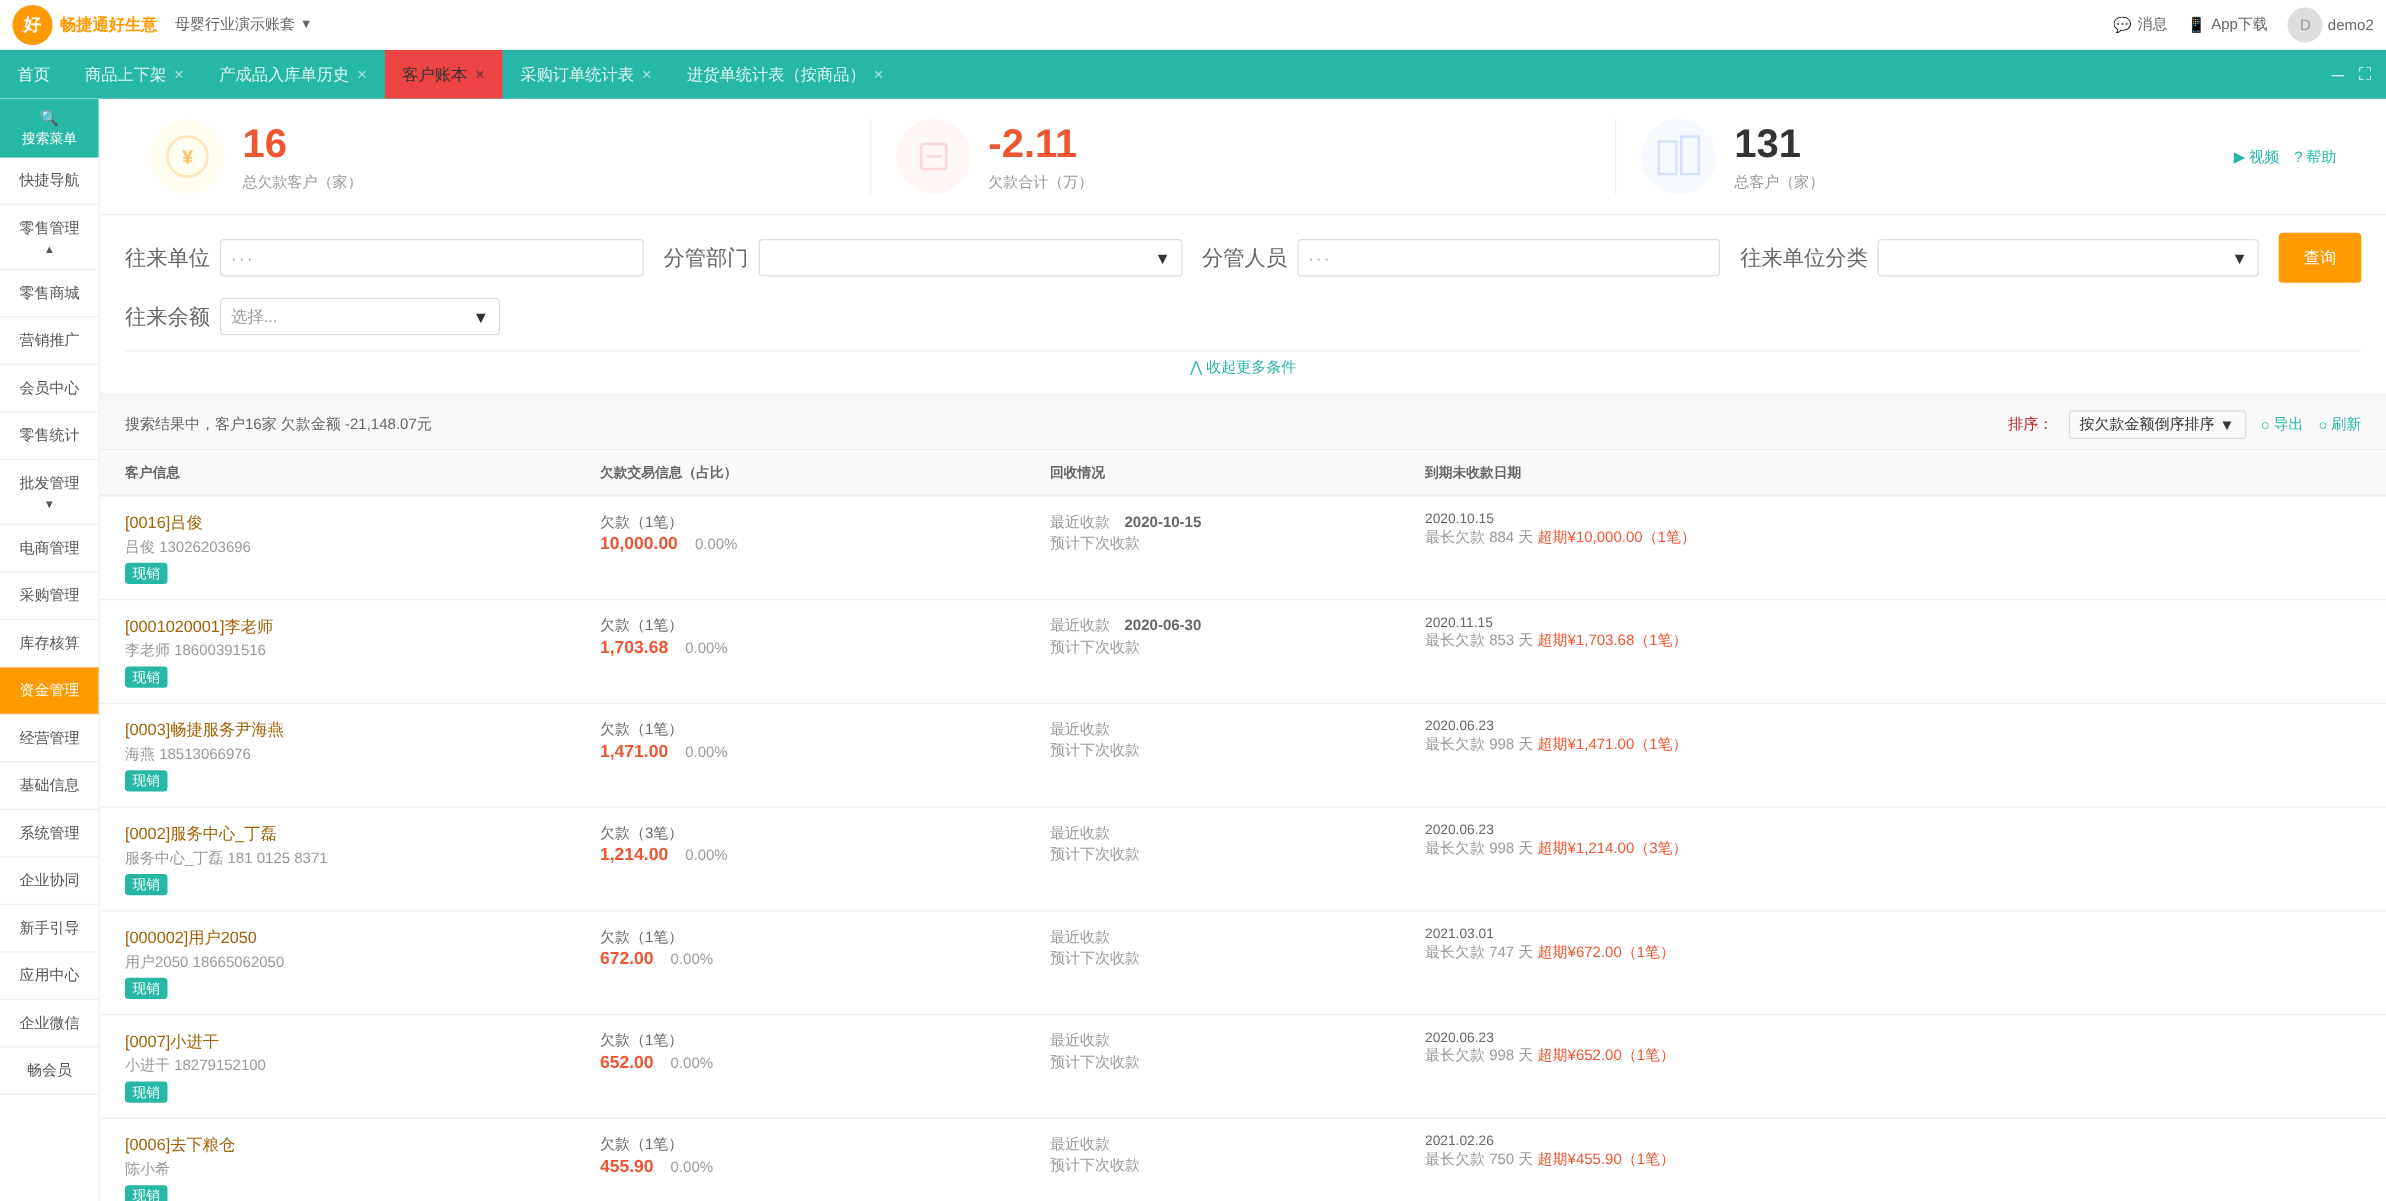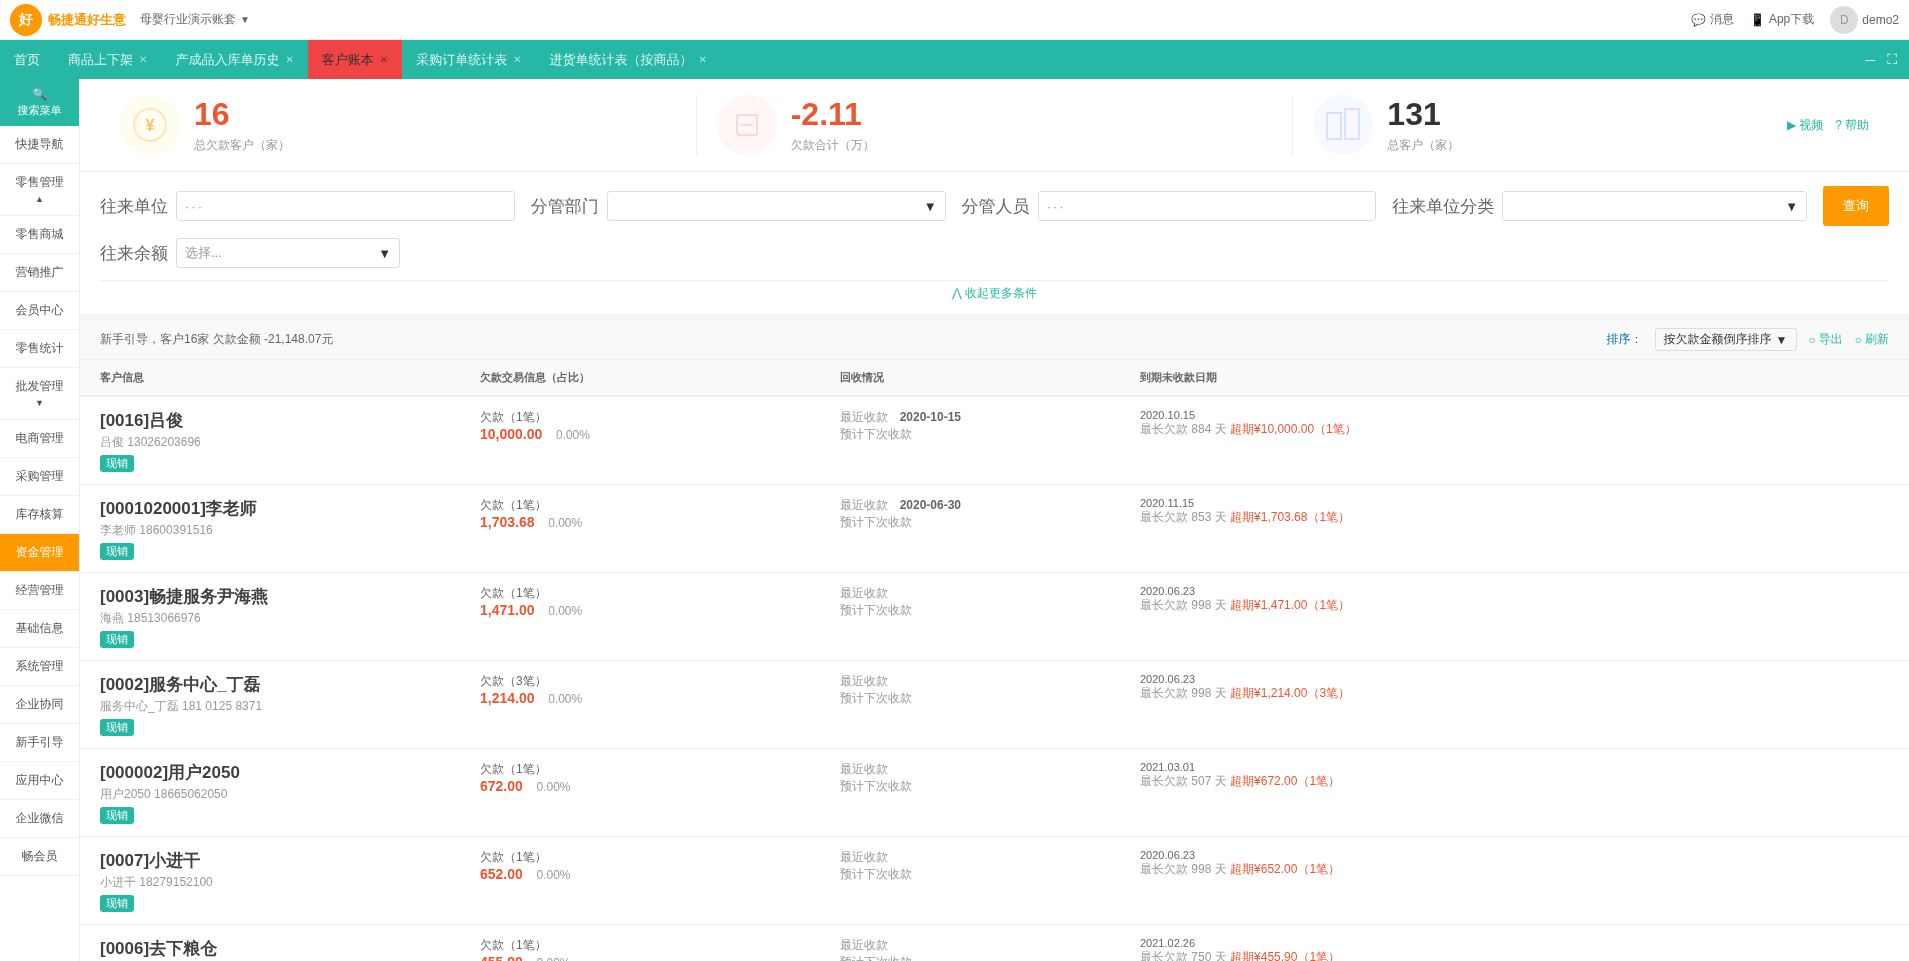--- a/index.html
+++ b/index.html
@@ -183,21 +183,21 @@
       display: flex;
       align-items: center;
       justify-content: space-between;
       padding: 8px 20px;
       background: #f9f9f9;
       border-bottom: 1px solid #eee;
       font-size: 12px;
       color: #666;
     }
     .result-bar .result-actions { display: flex; gap: 12px; align-items: center; }
-    .result-bar .sort-label { color: #0369a1; }
+    .result-bar .sort-label { color: #b91c1c; }
     .result-bar .sort-select { color: #333; border: 1px solid #ddd; padding: 2px 6px; border-radius: 3px; cursor: pointer; }
     .result-bar .action-btn {
       color: #26b8a5;
       cursor: pointer;
       display: flex;
       align-items: center;
       gap: 3px;
     }
 
     
@@ -212,21 +212,21 @@
       color: #666;
       font-weight: bold;
     }
     .table-row {
       display: grid;
       grid-template-columns: 380px 360px 300px 1fr;
       padding: 12px 20px;
       border-bottom: 1px solid #f0f0f0;
       align-items: start;
     }
-    .customer-name { color: #404040; cursor: pointer; font-size: 17px; font-weight: bold; }
+    .customer-name { color: #a16207; cursor: pointer; font-size: 13px; }
     .customer-contact { font-size: 12px; color: #999; margin-top: 2px; }
     .tag { display: inline-block; padding: 1px 6px; border-radius: 3px; font-size: 11px; margin-top: 4px; }
     .tag-green { background: #26b8a5; color: #fff; }
     .debt-count { font-size: 12px; color: #666; }
     .debt-amount { color: #e53; font-size: 14px; font-weight: bold; }
     .debt-ratio { color: #999; font-size: 12px; margin-left: 10px; }
     .return-label { font-size: 12px; color: #999; }
     .return-date { font-size: 12px; color: #666; margin-left: 8px; font-weight: bold; }
     .return-next { font-size: 12px; color: #999; }
     .overdue-date { font-size: 11px; color: #666; }
@@ -451,21 +451,21 @@
           </div>
         </div>
       </div>
       <div class="collapse-more">
         <span>⋀ </span>
         <span>收起更多条件</span>
       </div>
     </div>
 
     <div class="result-bar">
-      <span>新手引导，客户16家   欠款金额 -21,148.07元</span>
+      <span>搜索结果中，客户16家   欠款金额 -21,148.07元</span>
       <div class="result-actions">
         <span class="sort-label">排序：</span>
         <div class="sort-select" style="display:flex;align-items:center;gap:4px;border:1px solid #ddd;padding:2px 8px;border-radius:3px;cursor:pointer;">
           <span>按欠款金额倒序排序</span>
           <span>▼</span>
         </div>
         <div class="action-btn">
           <span>○</span>
           <span>导出</span>
         </div>
@@ -633,21 +633,21 @@
         <span class="return-label">最近收款</span>
         <span class="return-date"></span>
       </div>
       <div>
         <span class="return-next">预计下次收款</span>
       </div>
     </div>
     <div>
       <div class="overdue-date">2021.03.01</div>
       <div>
-        <span class="overdue-days">最长欠款 507 天 </span>
+        <span class="overdue-days">最长欠款 747 天 </span>
         <span class="overdue-amount">超期¥672.00（1笔）</span>
       </div>
     </div>
   </div>
           <div class="table-row">
     <div>
       <div>
         <span class="customer-name">[0007]小进干</span>
       </div>
       <div class="customer-contact">小进干  18279152100</div>

